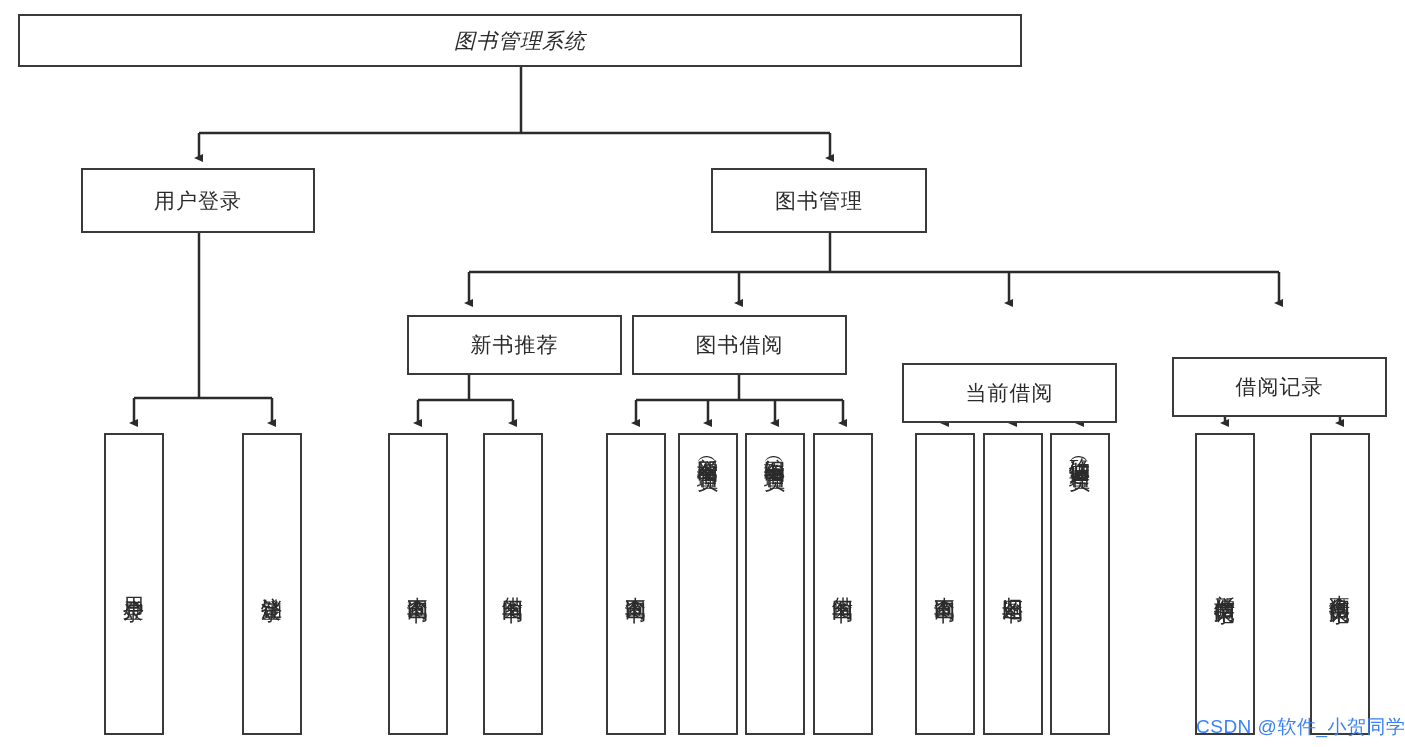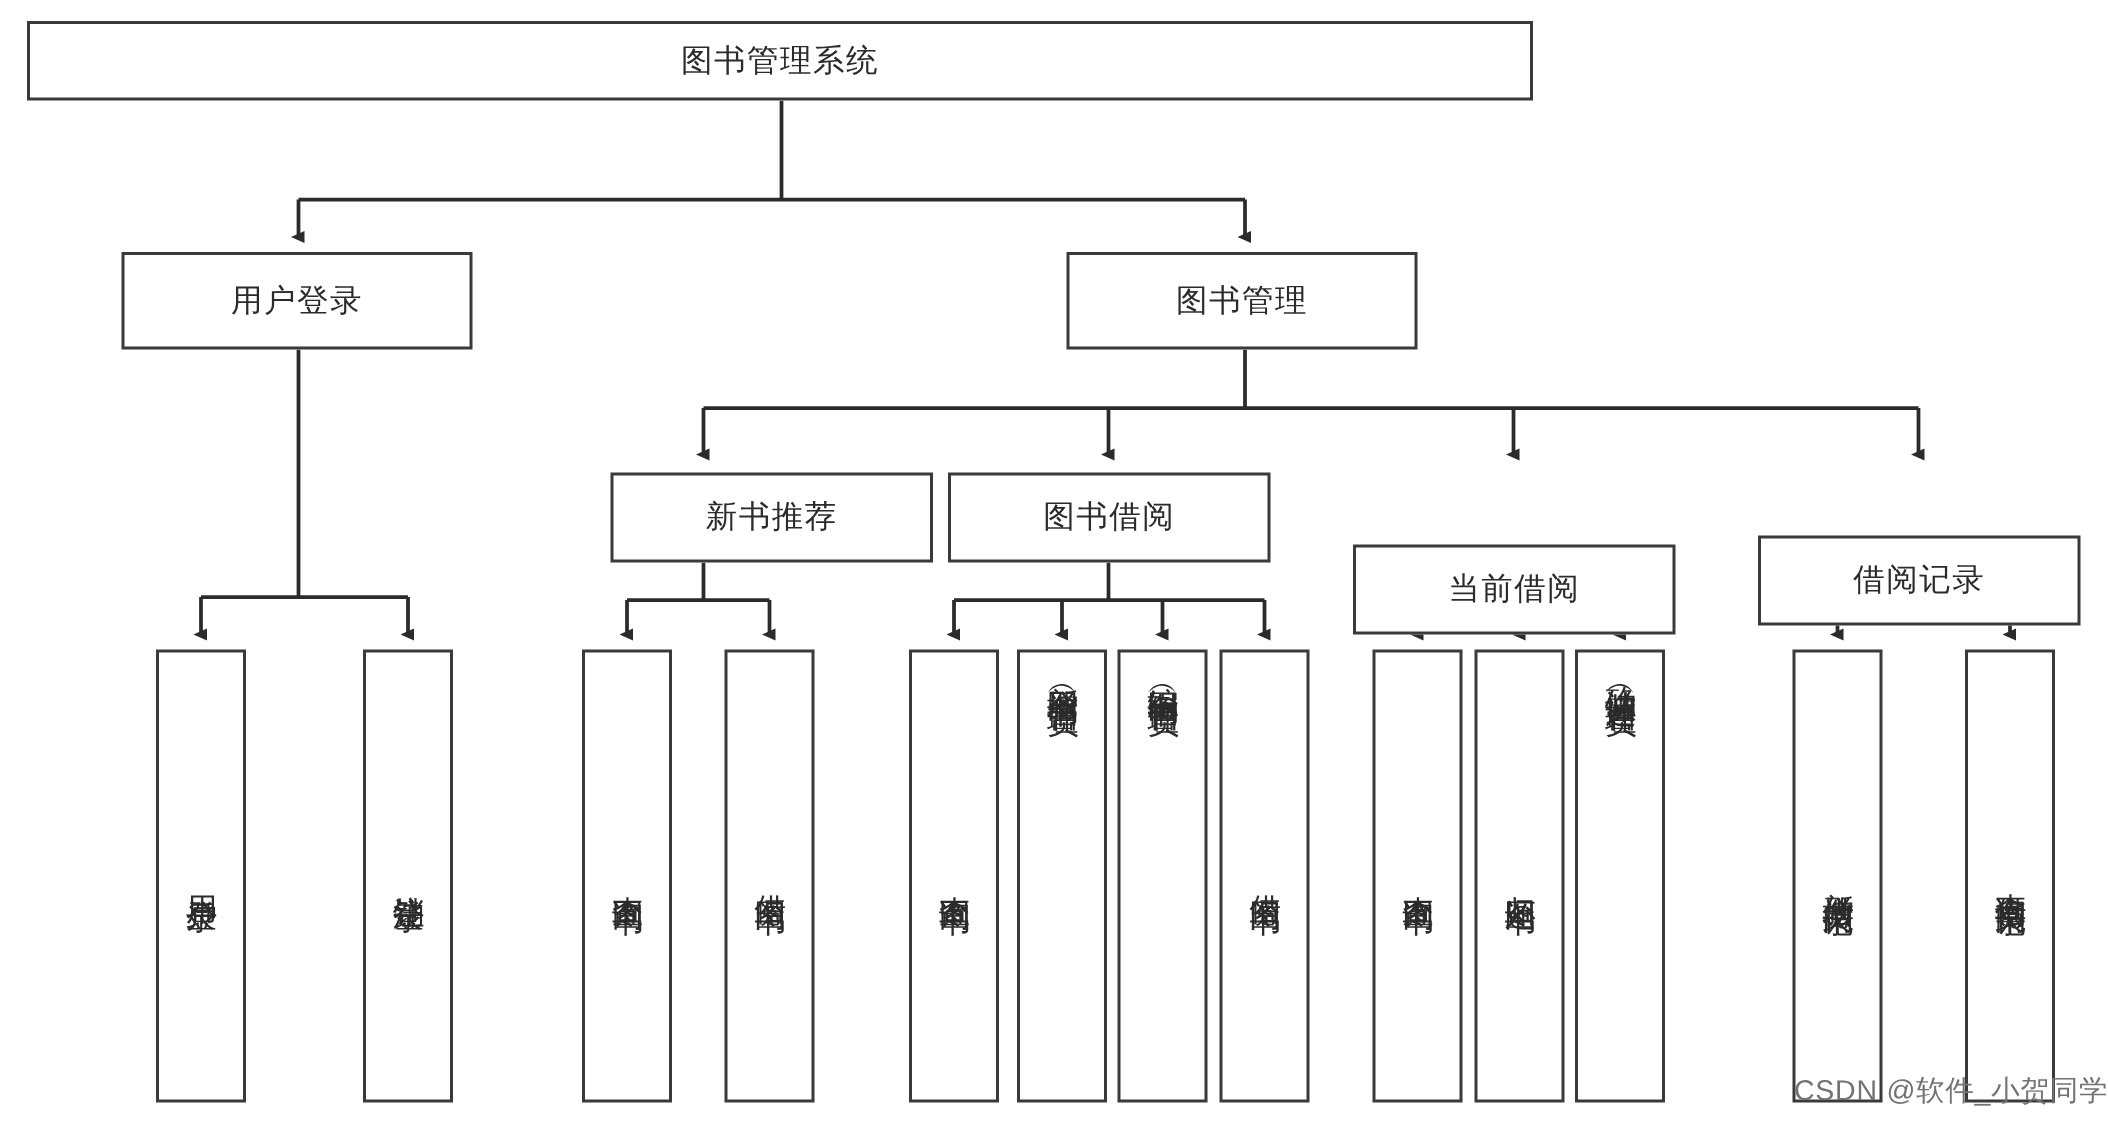--- a/index.html
+++ b/index.html
@@ -29,21 +29,21 @@
   .node {
     position: absolute;
     box-sizing: border-box;
     border: 2px solid #3a3a3a;
     background: #ffffff;
     display: flex;
     align-items: center;
     justify-content: center;
     color: #2b2b2b;
   }
-  .node.root { border-width: 2px; }
+  .node.root { border-width: 2px; font-style: italic; }
   .node-label {
     font-size: 21px;
     line-height: 1.1;
     letter-spacing: 1px;
     white-space: nowrap;
     color: #2b2b2b;
   }
   
   .node.leaf {
     align-items: flex-start;
@@ -59,21 +59,21 @@
     text-orientation: upright;
     font-size: 21px;
     letter-spacing: 2px;
     line-height: 1;
     white-space: nowrap;
     color: #2b2b2b;
   }
   .watermark {
     position: absolute;
     font-size: 19px;
-    color: #737373;
+    color: #3b82f6;
     white-space: nowrap;
     letter-spacing: 0.5px;
   }
 </style>
 </head>
 <body>
 
 <div id="canvas">
 
   <svg class="edges" viewBox="0 0 1405 747" xmlns="http://www.w3.org/2000/svg">
@@ -126,21 +126,21 @@
     </g>
   </svg>
 
   <div class="node root" style="left:18px; top:14px; width:1004px; height:53px;">
     <span class="node-label">图书管理系统</span>
   </div>
 
   <div class="node" style="left:81px; top:168px; width:234px; height:65px;">
     <span class="node-label">用户登录</span>
   </div>
-  <div class="node" style="left:711px; top:168px; width:234px; height:65px;">
+  <div class="node" style="left:711px; top:168px; width:216px; height:65px;">
     <span class="node-label">图书管理</span>
   </div>
 
   <div class="node" style="left:362px; top:315px; width:215px; height:60px;margin-left:45px;">
     <span class="node-label">新书推荐</span>
   </div>
   <div class="node" style="left:632px; top:315px; width:215px; height:60px;">
     <span class="node-label">图书借阅</span>
   </div>
   <div class="node" style="left:902px; top:315px; width:215px; height:60px;margin-top:48px;">

